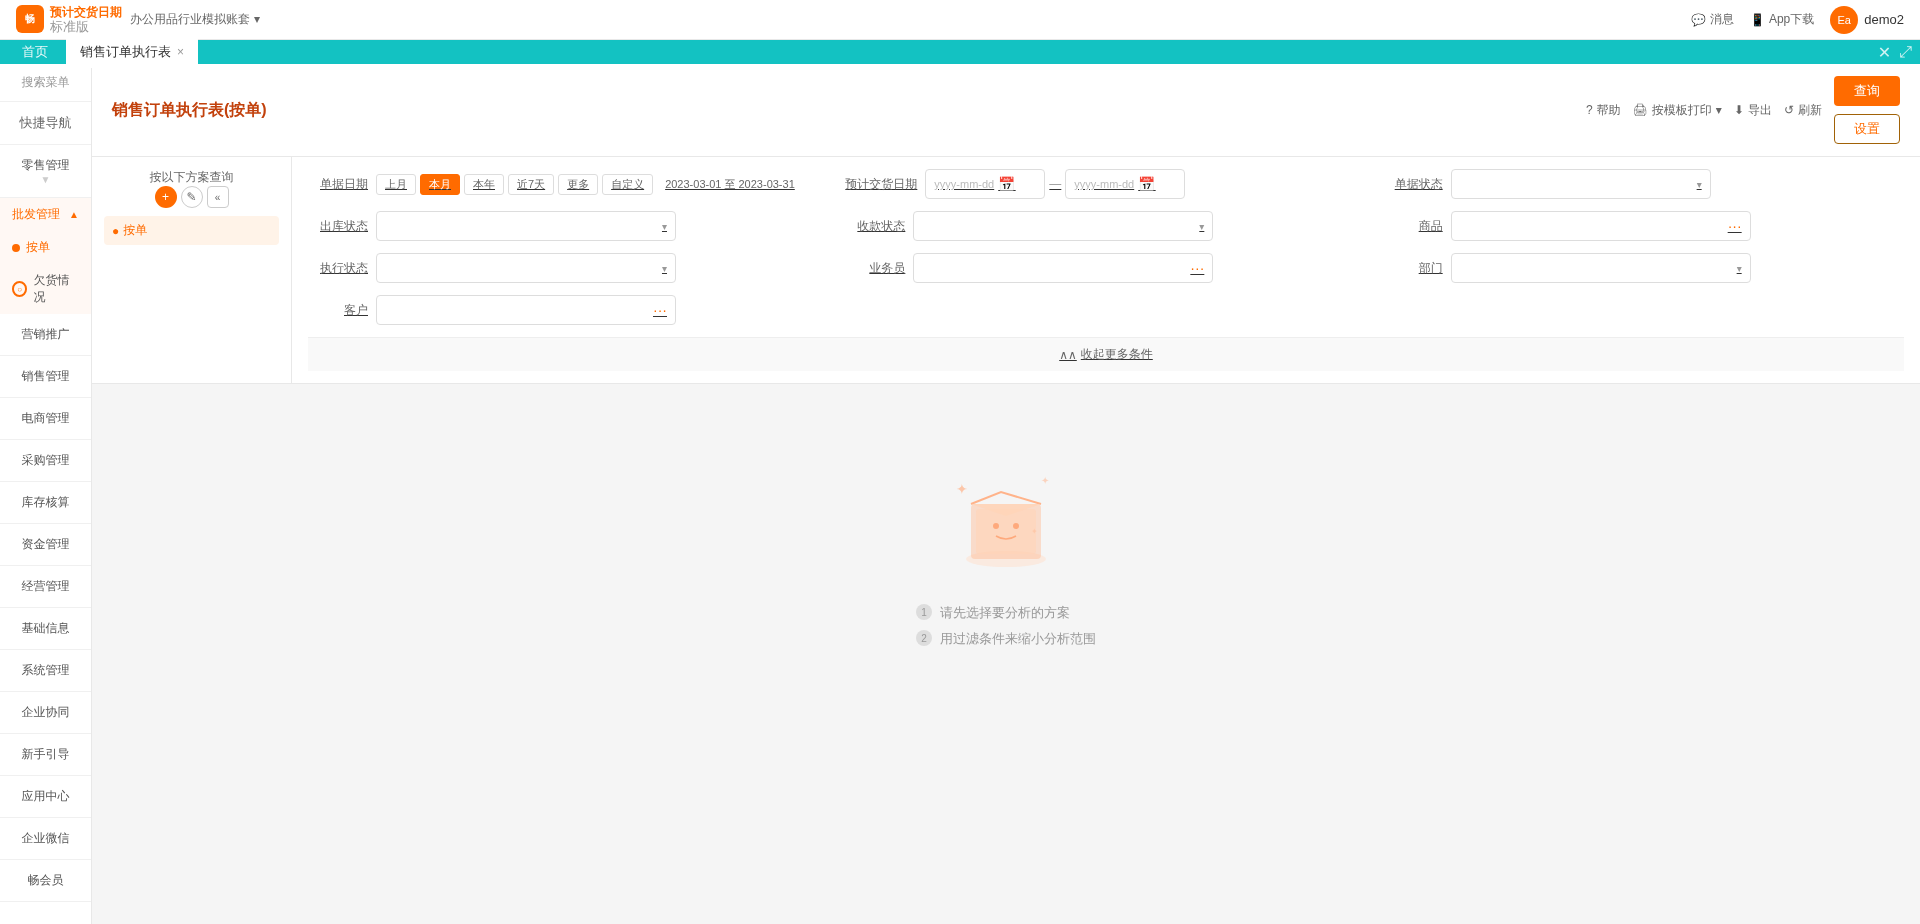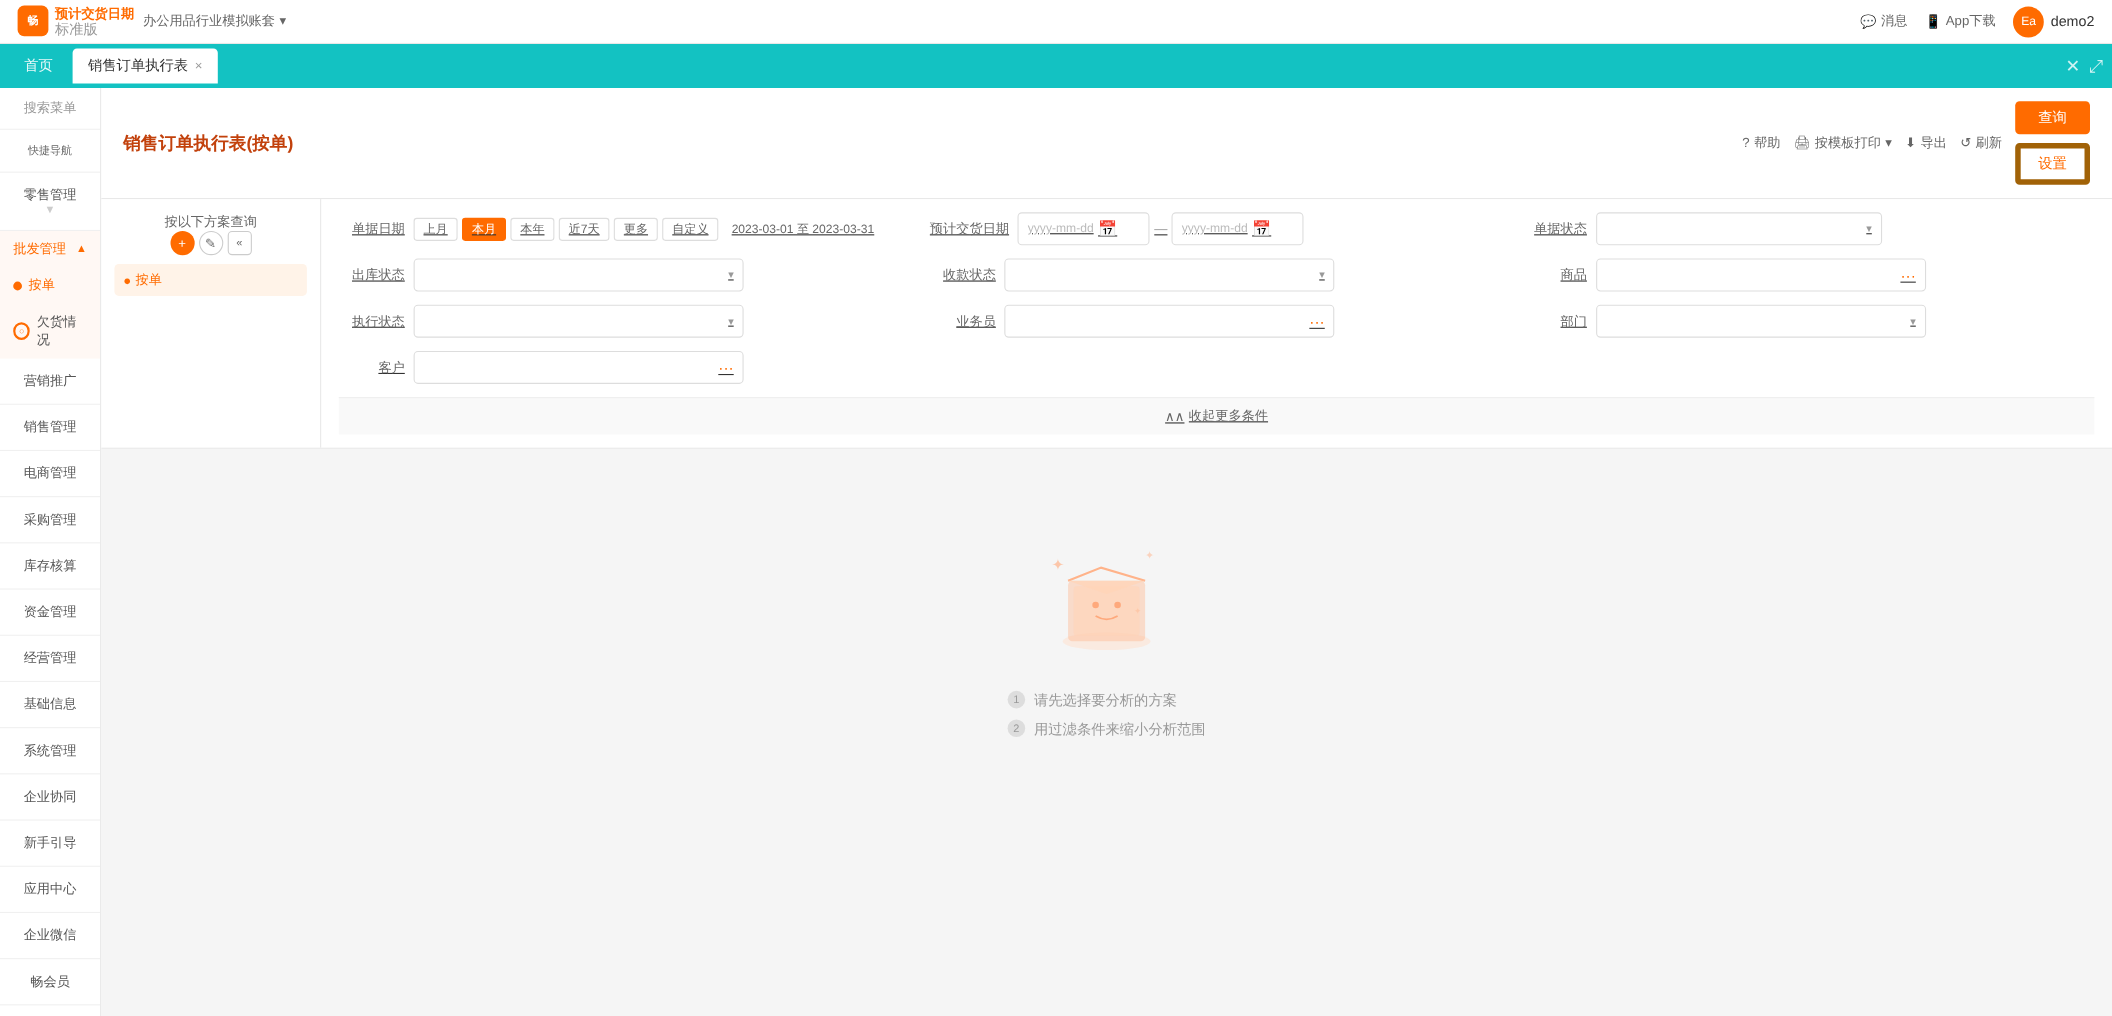--- a/index.html
+++ b/index.html
@@ -9,21 +9,21 @@
     .top-bar { height: 40px; background: #fff; display: flex; align-items: center; padding: 0 16px; border-bottom: 1px solid #e8e8e8; justify-content: space-between; }
     .top-bar-left { display: flex; align-items: center; gap: 8px; }
     .logo-area { display: flex; align-items: center; gap: 6px; }
     .logo-icon { width: 28px; height: 28px; background: #ff6b00; border-radius: 6px; display: flex; align-items: center; justify-content: center; color: #fff; font-size: 10px; font-weight: bold; }
     .industry-selector { display: flex; align-items: center; gap: 4px; color: #666; font-size: 12px; cursor: pointer; }
     .top-bar-right { display: flex; align-items: center; gap: 16px; }
     .top-right-item { display: flex; align-items: center; gap: 4px; color: #666; font-size: 12px; cursor: pointer; }
     .avatar { width: 28px; height: 28px; border-radius: 50%; background: #ff6b00; display: flex; align-items: center; justify-content: center; color: #fff; font-size: 11px; }
 
     
-    .tab-bar { height: 40px; background: #13c2c2; display: flex; align-items: center; padding: 0 8px; gap: 4px; position: relative; }
+    .tab-bar { height: 24px; background: #13c2c2; display: flex; align-items: center; padding: 0 8px; gap: 4px; position: relative; }
     .tab-item { height: 32px; padding: 0 14px; border-radius: 4px 4px 0 0; display: flex; align-items: center; gap: 6px; font-size: 13px; cursor: pointer; color: rgba(255,255,255,0.85); }
     .tab-item.active { background: #fff; color: #333; }
     .tab-item.home { color: rgba(255,255,255,0.9); }
     .tab-close { font-size: 12px; color: #999; cursor: pointer; }
     .tab-bar-right { margin-left: auto; display: flex; align-items: center; gap: 8px; }
     .tab-bar-btn { color: rgba(255,255,255,0.8); cursor: pointer; font-size: 16px; }
 
     
     .main-layout { display: flex; flex: 1; overflow: hidden; }
 
@@ -38,21 +38,21 @@
 
     
     .content-area { flex: 1; overflow-y: auto; background: #f5f5f5; }
 
     
     .page-header { background: #fff; padding: 12px 20px; display: flex; align-items: center; justify-content: space-between; border-bottom: 1px solid #e8e8e8; }
     .page-title { font-size: 16px; font-weight: bold; color: #c2410c; }
     .page-actions { display: flex; align-items: center; gap: 12px; }
     .action-btn { display: flex; align-items: center; gap: 4px; color: #666; font-size: 12px; cursor: pointer; }
     .query-btn { background: #ff6b00; color: #fff; border: none; padding: 6px 20px; border-radius: 4px; cursor: pointer; font-size: 13px; }
-    .set-btn { background: #fff; color: #ff6b00; border: 5px solid #a16207; padding: 5px 16px; border-radius: 4px; cursor: pointer; font-size: 13px; margin-top: 4px; }
+    .set-btn { background: #fff; color: #ff6b00; border: 1px solid #a16207; padding: 5px 16px; border-radius: 4px; cursor: pointer; font-size: 13px; margin-top: 4px; }
 
     
     .filter-panel { background: #fff; margin: 0; padding: 0; border-bottom: 1px solid #e8e8e8; }
     .filter-container { display: flex; }
     .filter-left { width: 200px; border-right: 1px solid #e8e8e8; padding: 12px; flex-shrink: 0; }
     .icon-btn { width: 22px; height: 22px; border-radius: 50%; background: #ff6b00; color: #fff; display: inline-flex; align-items: center; justify-content: center; cursor: pointer; font-size: 12px; }
     .icon-btn-outline { width: 22px; height: 22px; border-radius: 50%; border: 1px solid #ccc; color: #666; display: inline-flex; align-items: center; justify-content: center; cursor: pointer; font-size: 12px; }
     .collapse-btn { width: 22px; height: 22px; border-radius: 4px; border: 1px solid #ccc; color: #666; display: inline-flex; align-items: center; justify-content: center; cursor: pointer; font-size: 10px; }
     .filter-scheme-item { padding: 6px 8px; border-radius: 4px; font-size: 12px; cursor: pointer; display: flex; align-items: center; gap: 4px; }
     .filter-scheme-item.active { background: #fff3e8; color: #ff6b00; }
@@ -134,21 +134,21 @@
     <span class="tab-bar-btn">⤢</span>
   </div>
 </div>
 
 <div class="main-layout">
 
   <div class="sidebar">
     <div class="sidebar-item" style="color:#999;font-size:12px;border-bottom:1px solid #f0f0f0;padding:10px 4px;">
       <span>搜索菜单</span>
     </div>
-    <div class="sidebar-item" style="color:#666;font-size:10px;">
+    <div class="sidebar-item" style="color:#666;font-size:13px;">
       <span>快捷导航</span>
     </div>
     <div class="sidebar-item" style="display:flex;flex-direction:column;align-items:center;">
       <span>零售管理</span>
       <span style="color:#ccc;font-size:10px;">▼</span>
     </div>
 
     <div style="background:#fff8f4;">
       <div class="sidebar-section-title">
         <span>批发管理</span>

